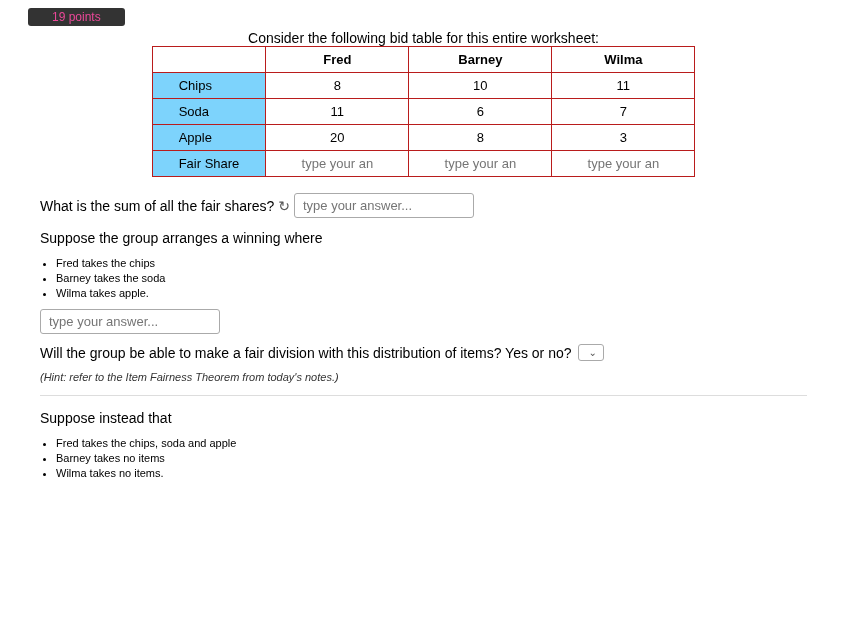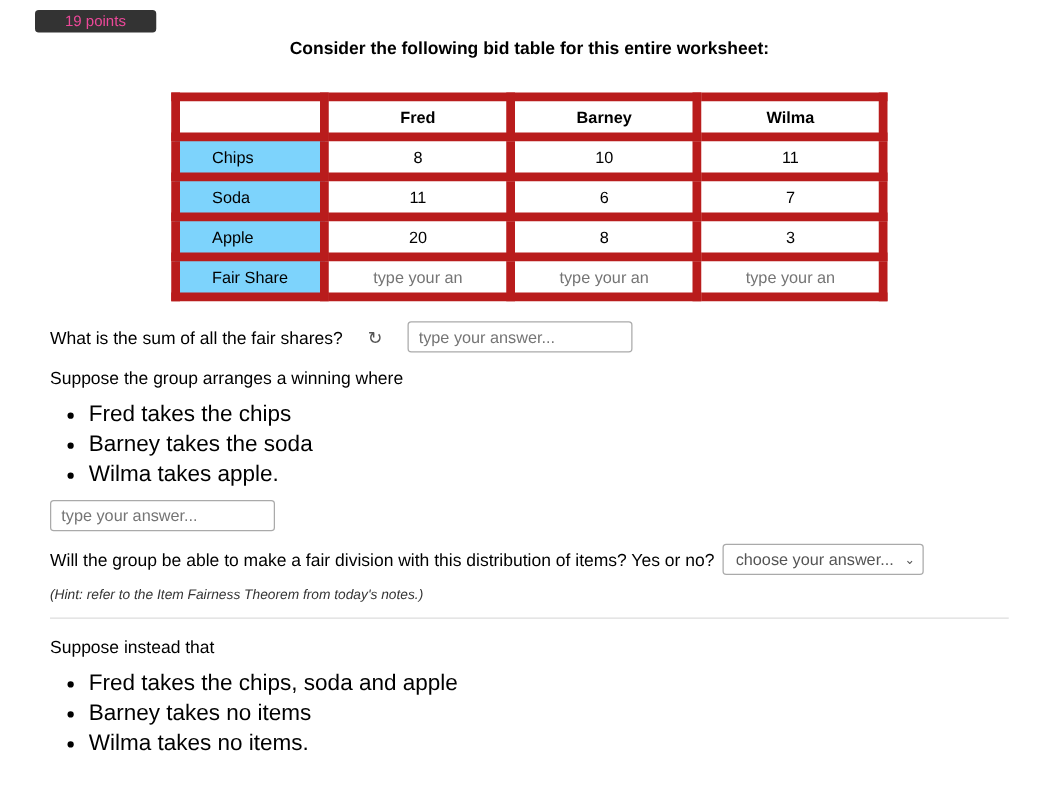--- a/index.html
+++ b/index.html
@@ -27,35 +27,35 @@
       background: #333;
       color: #ec4899;
       font-size: 12px;
       padding: 2px 24px;
       border-radius: 3px;
       margin-left: 20px;
     }
     .page-title {
       text-align: center;
       font-size: 14px;
-      font-weight: bold;
-      margin-bottom: 28px;
+      font-weight: normal;
+      margin-bottom: 0;
       margin-top: 10px;
     }
     .bid-table-wrapper {
       display: flex;
       justify-content: center;
       margin-bottom: 16px;
     }
     .bid-table {
       border-collapse: collapse;
       font-size: 13px;
     }
     .bid-table td, .bid-table th {
-      border: 7px solid #b91c1c;
+      border: 1px solid #b91c1c;
       padding: 5px 26px;
       text-align: center;
       min-width: 110px;
     }
     .bid-table .row-label {
       text-align: left;
       min-width: 80px;
       background: #7dd3fc;
     }
     .bid-table .header-row th {
@@ -72,37 +72,37 @@
       text-align: center;
     }
     .section-text {
       font-size: 14px;
       margin-bottom: 8px;
       line-height: 1.5;
     }
     .section-text-inline {
       display: flex;
       align-items: center;
-      gap: 20px;
+      gap: 4px;
       margin-bottom: 10px;
       font-size: 14px;
     }
     .section-text-inline input[type="text"] {
       border: 1px solid #aaa;
       border-radius: 3px;
       padding: 4px 8px;
       font-size: 13px;
       color: #555;
       width: 180px;
     }
     .bullet-list {
-      margin-left: 31px;
+      margin-left: 16px;
       margin-bottom: 10px;
       list-style: disc;
-      font-size: 18px;
+      font-size: 11px;
     }
     .bullet-list li {
       margin-bottom: 3px;
     }
     .inline-answer {
       display: flex;
       align-items: center;
       flex-wrap: wrap;
       font-size: 14px;
       margin-bottom: 10px;
@@ -226,25 +226,20 @@
     <li>Wilma takes apple.</li>
   </ul>
 
   <div class="inline-answer">
     <input type="text" placeholder="type your answer..." style="">
   </div>
 
   <div class="inline-answer">
     <span>Will the group be able to make a fair division with this distribution of items? Yes or no?</span>
     <div class="select-wrapper">
-      <select>
-        <option>choose your answer...</option>
-        <option>Yes</option>
-        <option>No</option>
-      </select>
       <span class="select-chevron">⌄</span>
     </div>
   </div>
 
   <div class="hint-text">(Hint: refer to the Item Fairness Theorem from today's notes.)</div>
 
   <div class="divider"></div>
 
   <div class="section-text">Suppose instead that</div>
 

